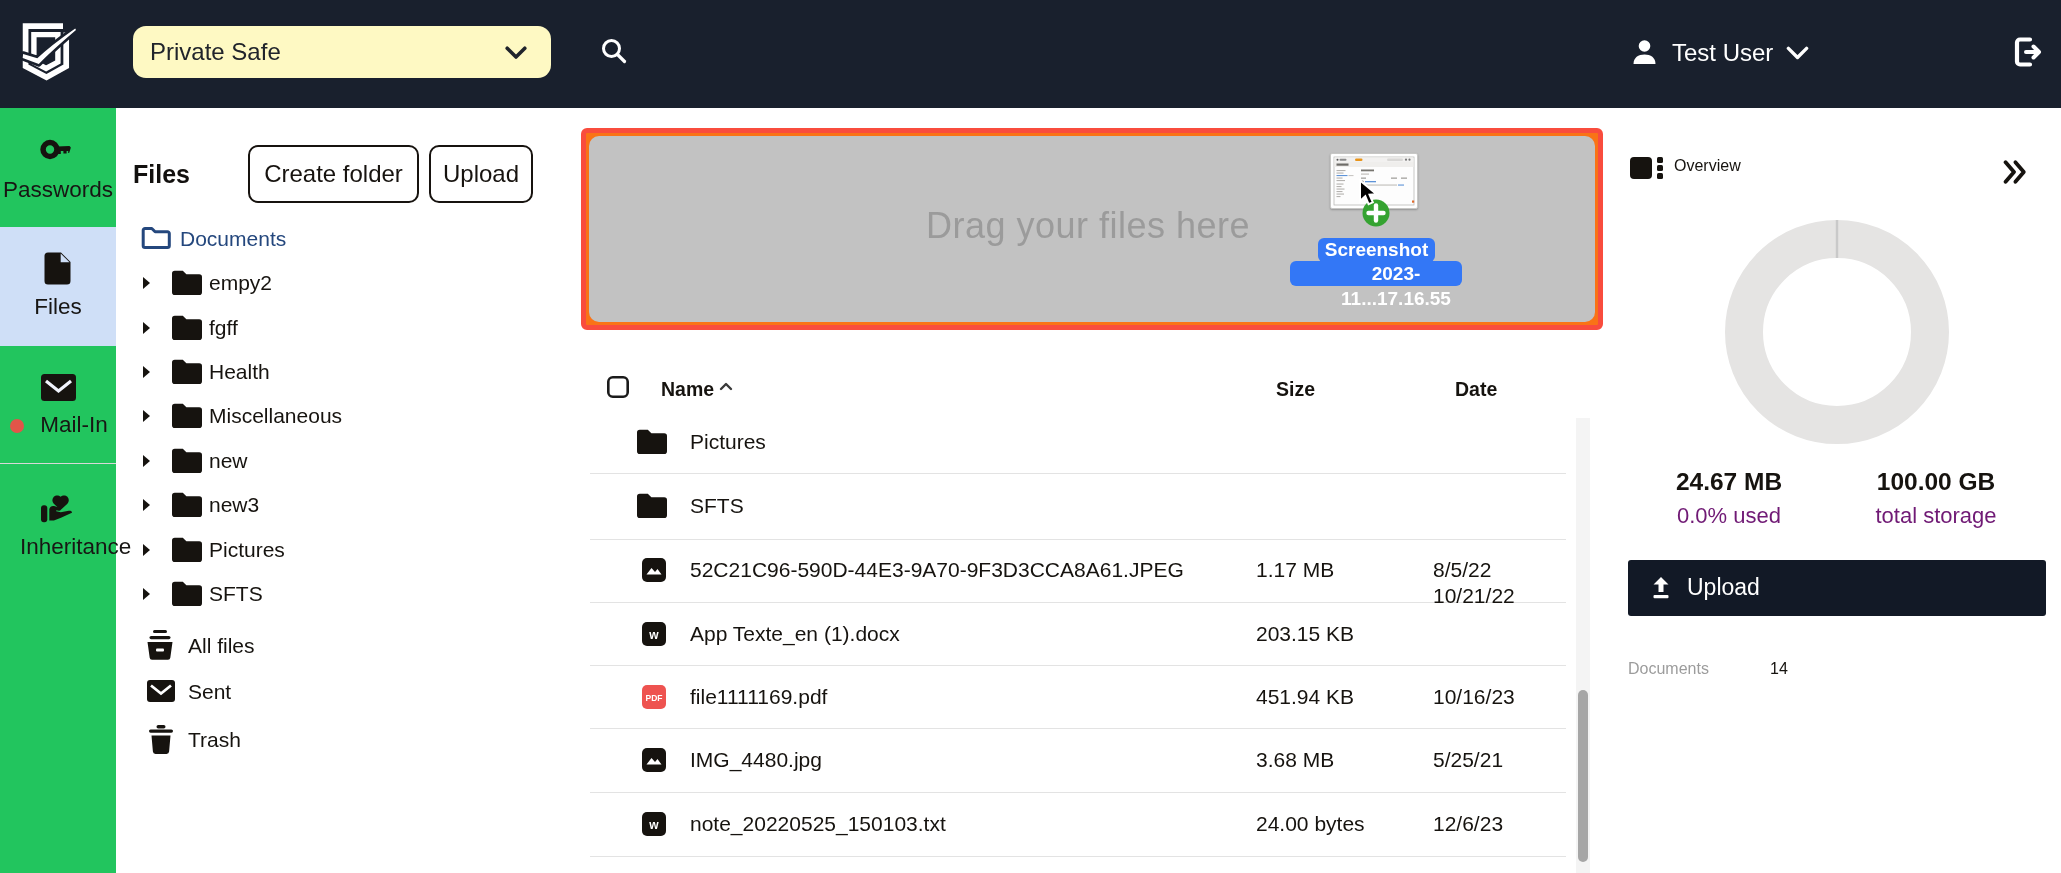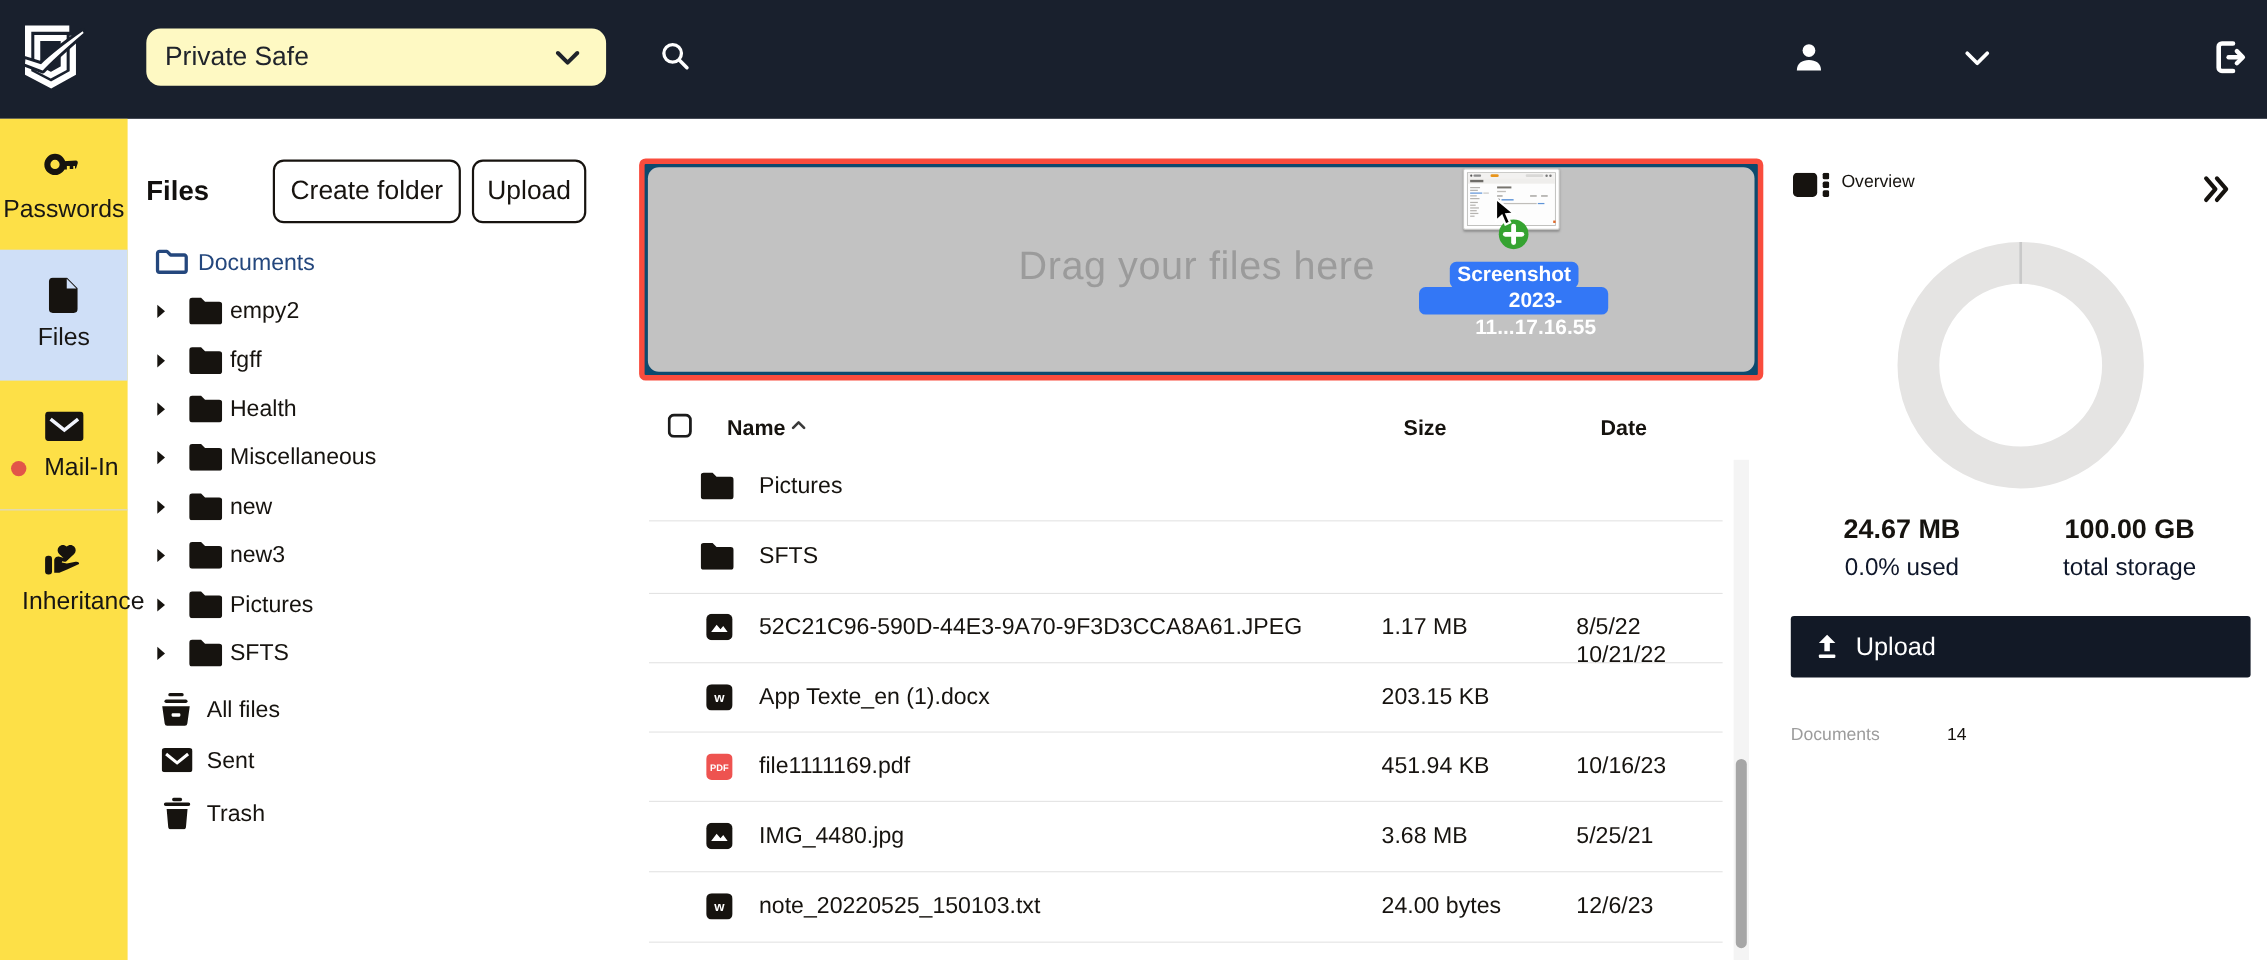--- a/index.html
+++ b/index.html
@@ -6,52 +6,52 @@
 html,body { width:2061px; height:873px; background:#fff; font-family:"Liberation Sans", sans-serif; overflow:hidden; position:relative; }
 .abs { position:absolute; }
 
 
 #topbar { position:absolute; left:0; top:0; width:2061px; height:108px; background:#19202d; }
 #select { position:absolute; left:133px; top:26px; width:418px; height:52px; background:#fef9c3; border-radius:13px; }
 #select .txt { position:absolute; left:17px; top:0; line-height:52px; font-size:24px; color:#20242b; }
 #username { position:absolute; left:1672px; top:0; line-height:105px; font-size:24px; color:#fff; }
 
 
-#sidebar { position:absolute; left:0; top:108px; width:116px; height:765px; background:#fde047; }
+#sidebar { position:absolute; left:0; top:108px; width:116px; height:765px; background:#22c55e; }
 #sb-active { position:absolute; left:0; top:119px; width:116px; height:119px; background:#cfdff7; }
 .sb-label { position:absolute; width:116px; text-align:center; font-size:22.5px; color:#181614; }
 #sb-sep { position:absolute; left:0; top:355px; width:116px; height:1px; background:#d8d8d8; }
 
 
 #files-h { position:absolute; left:133px; top:160px; font-size:25px; font-weight:bold; color:#12100e; }
 .btn { position:absolute; top:145px; height:58px; border:2.5px solid #17130f; border-radius:10px; background:#fff; font-size:24px; color:#17130f; text-align:center; }
 .tree-txt { position:absolute; font-size:21px; color:#16130f; }
 .doc-blue { color:#24477d; }
 
 
-#dropzone { position:absolute; left:581px; top:144px; width:1022px; height:202px; border:5px solid #f94c3d; border-radius:6px; background:#0c4a6e;padding-left:20px; }
+#dropzone { position:absolute; left:581px; top:128px; width:1022px; height:202px; border:5px solid #f94c3d; border-radius:6px; background:#f97316;padding-left:20px; }
 #dropinner { position:absolute; left:3px; top:3px; width:1006px; height:186px; background:#c2c2c2; border-radius:10px; }
 #dragtxt { position:absolute; left:0; top:0; width:100%; height:100%; display:flex; align-items:center; justify-content:center; padding-right:8px; padding-bottom:7px; font-size:36px; color:#9b9b9b; letter-spacing:0.5px; }
 
 
 #thumb { position:absolute; left:1330px; top:153px; width:88px; height:56px; background:#fff; border:1px solid #c7c7c5; border-radius:2px; box-shadow:0 1px 2px rgba(0,0,0,0.25); }
 .glabel { position:absolute; background:#3377f6; border-radius:6px; color:#fff; font-weight:bold; font-size:19px; text-align:center; }
 
 
 .th { position:absolute; font-size:19.5px; font-weight:bold; color:#16130f; }
 .row-txt { position:absolute; font-size:21px; color:#16130f; }
 .divider { position:absolute; left:590px; width:976px; height:1px; background:#e3e3e3; }
 #sb-track { position:absolute; left:1576px; top:418px; width:14px; height:455px; background:#f4f4f4; }
 #sb-thumb { position:absolute; left:1578px; top:690px; width:10px; height:172px; background:#a6a6a6; border-radius:5px; }
 
 
 .rp-txt { position:absolute; font-size:16px; color:#16130f; }
 .rp-gray { color:#9c9c9c; }
 .stat-b { position:absolute; width:220px; text-align:center; font-size:24.5px; font-weight:bold; color:#16130f; }
-.stat-g { position:absolute; width:220px; text-align:center; font-size:22px; color:#0f172a; }
+.stat-g { position:absolute; width:220px; text-align:center; font-size:22px; color:#701a75; }
 #upload-btn { position:absolute; left:1628px; top:560px; width:418px; height:56px; background:#121926; border-radius:3px; }
 #upload-btn span { position:absolute; left:59px; top:0; line-height:54px; color:#fff; font-size:23px; }
 </style>
 </head>
 <body>
 
 <div id="topbar">
   <svg class="abs" style="left:20px; top:20px;" width="58" height="62" viewBox="0 0 58 62">
     <path d="M5.6,33 V6.1 H43" fill="none" stroke="#fff" stroke-width="5.7"></path>
     <path d="M46.2,12.5 V46.3 L26.5,57.2 L5.6,46.3 V40" fill="none" stroke="#fff" stroke-width="5.7"></path>
@@ -66,20 +66,21 @@
     </svg>
   </div>
   <svg class="abs" style="left:601px; top:38px;" width="27" height="27" viewBox="0 0 27 27">
     <circle cx="10.5" cy="10.5" r="8" fill="none" stroke="#fff" stroke-width="3"></circle>
     <line x1="16.5" y1="16.5" x2="23.5" y2="23.5" stroke="#fff" stroke-width="3.2" stroke-linecap="round"></line>
   </svg>
   <svg class="abs" style="left:1631px; top:39px;" width="27" height="26" viewBox="0 0 27 26">
     <circle cx="13.5" cy="7" r="5.8" fill="#fff"></circle>
     <path d="M2.5,25 c0,-6.5 4.8,-9.5 11,-9.5 s11,3 11,9.5 z" fill="#fff"></path>
   </svg>
+  <div id="username">Test User</div>
   <svg class="abs" style="left:1786px; top:46px;" width="23" height="15" viewBox="0 0 23 15">
     <polyline points="2.4,2.4 11.5,11.5 20.6,2.4" fill="none" stroke="#fff" stroke-width="3.4" stroke-linecap="round" stroke-linejoin="round"></polyline>
   </svg>
   <svg class="abs" style="left:2013px; top:37px;" width="30" height="30" viewBox="0 0 30 30">
     <path d="M17,2.5 H7 a3,3 0 0 0 -3,3 v19 a3,3 0 0 0 3,3 h10" fill="none" stroke="#fff" stroke-width="4.2" stroke-linecap="round"></path>
     <line x1="13" y1="15" x2="25" y2="15" stroke="#fff" stroke-width="4" stroke-linecap="round"></line>
     <polyline points="20.5,9.5 26,15 20.5,20.5" fill="none" stroke="#fff" stroke-width="4" stroke-linecap="round" stroke-linejoin="round"></polyline>
   </svg>
 </div>
 

